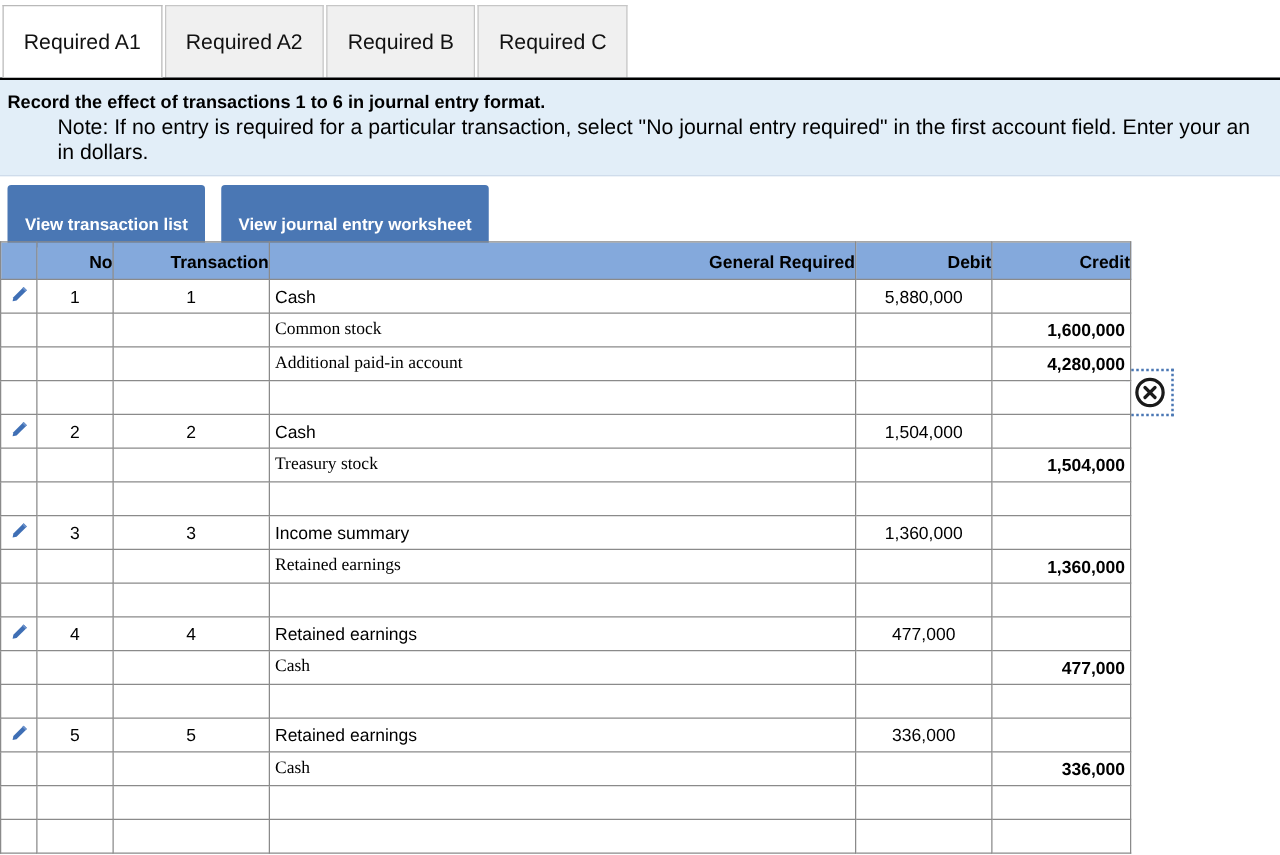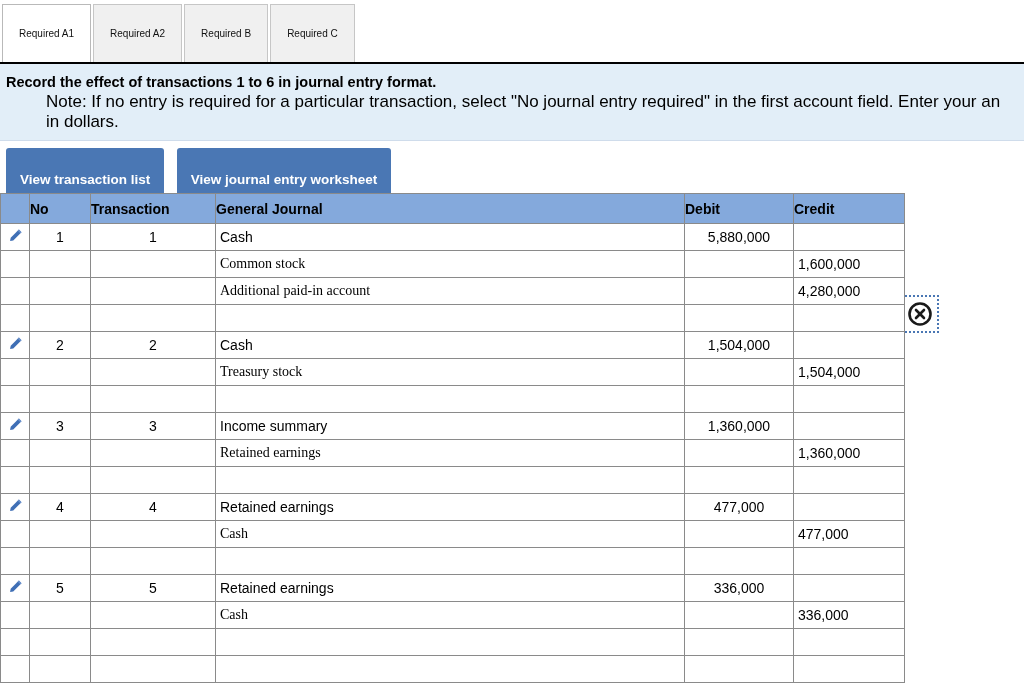--- a/index.html
+++ b/index.html
@@ -26,21 +26,21 @@
     padding-left: 0px;
     background: #ffffff;
   }
   .tab {
     height: 58px;
     box-sizing: border-box;
     display: flex;
     align-items: center;
     justify-content: center;
     padding: 0 16px;
-    font-size: 10px;
+    font-size: 17px;
     color: #111111;
     background: #f0f0f0;
     border: 1px solid #c6c6c6;
     border-bottom: none;
     margin-right: 2px;
     white-space: nowrap;
     cursor: pointer;
     position: relative;
   }
   .tab:first-child { margin-left: 2px; }
@@ -126,21 +126,21 @@
     width: 900px;
     font-size: 14px;
   }
   table.journal th {
     background: #84a9dc;
     border: 1px solid #8a8a8a;
     font-weight: bold;
     font-size: 14px;
     height: 29px;
     color: #000000;
-    text-align: left;
+    text-align: right;
     padding: 0;
   }
   table.journal td {
     border: 1px solid #8a8a8a;
     height: 26px;
     padding: 0 4px;
     background: #ffffff;
     font-size: 14px;
     color: #000000;
     overflow: hidden;
@@ -155,21 +155,21 @@
     text-align: center;
   }
   td.gutter.has-edit {
     border: 1px solid #8a8a8a;
     border-right: 1px solid #8a8a8a;
   }
   .col-no      { width: 60px;  text-align: center; }
   .col-txn     { width: 124px; text-align: center; }
   .col-journal { width: 468px; text-align: left; }
   .col-debit   { width: 108px; text-align: center; }
-  .col-credit  { width: 110px; text-align: left; }
+  .col-credit  { width: 110px; text-align: right; font-weight: bold; }
 
   .acct-credit { padding-left: 22px; font-family: Liberation Serif, serif; }
   .pencil { display: inline-block; line-height: 0; }
 </style>
 </head>
 <body>
 
 <div class="tabbar">
     <div class="tab active">
       <span>Required A1</span>
@@ -208,21 +208,21 @@
   </div>
 </div>
 
 <div class="table-area">
   <table class="journal">
     <thead>
       <tr>
         <th class="gutter"></th>
         <th class="col-no">No</th>
         <th class="col-txn">Transaction</th>
-        <th class="col-journal">General Journal</th>
+        <th class="col-journal">General Required</th>
         <th class="col-debit">Debit</th>
         <th class="col-credit">Credit</th>
       </tr>
     </thead>
     <tbody>
         <tr>
           <td class="gutter has-edit"><span class="pencil"><svg width="15" height="15" viewBox="0 0 16 16">
                 <path d="M11.6 1.6 L14.4 4.4 L5.6 13.2 L2.2 13.9 L2.9 10.5 Z" fill="#3f6fb5"></path>
                 <path d="M11.6 1.6 L14.4 4.4 L13.2 5.6 L10.4 2.8 Z" fill="#6d93cc"></path>
               </svg></span></td>

